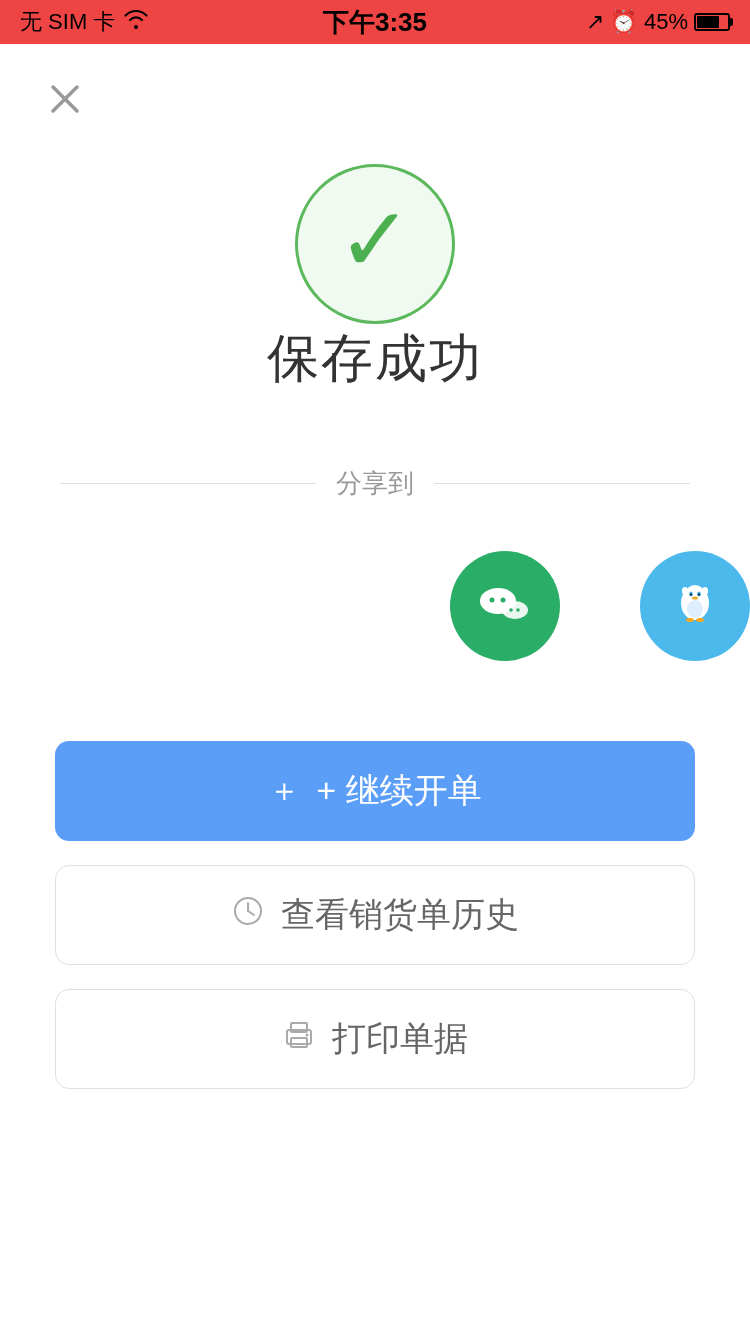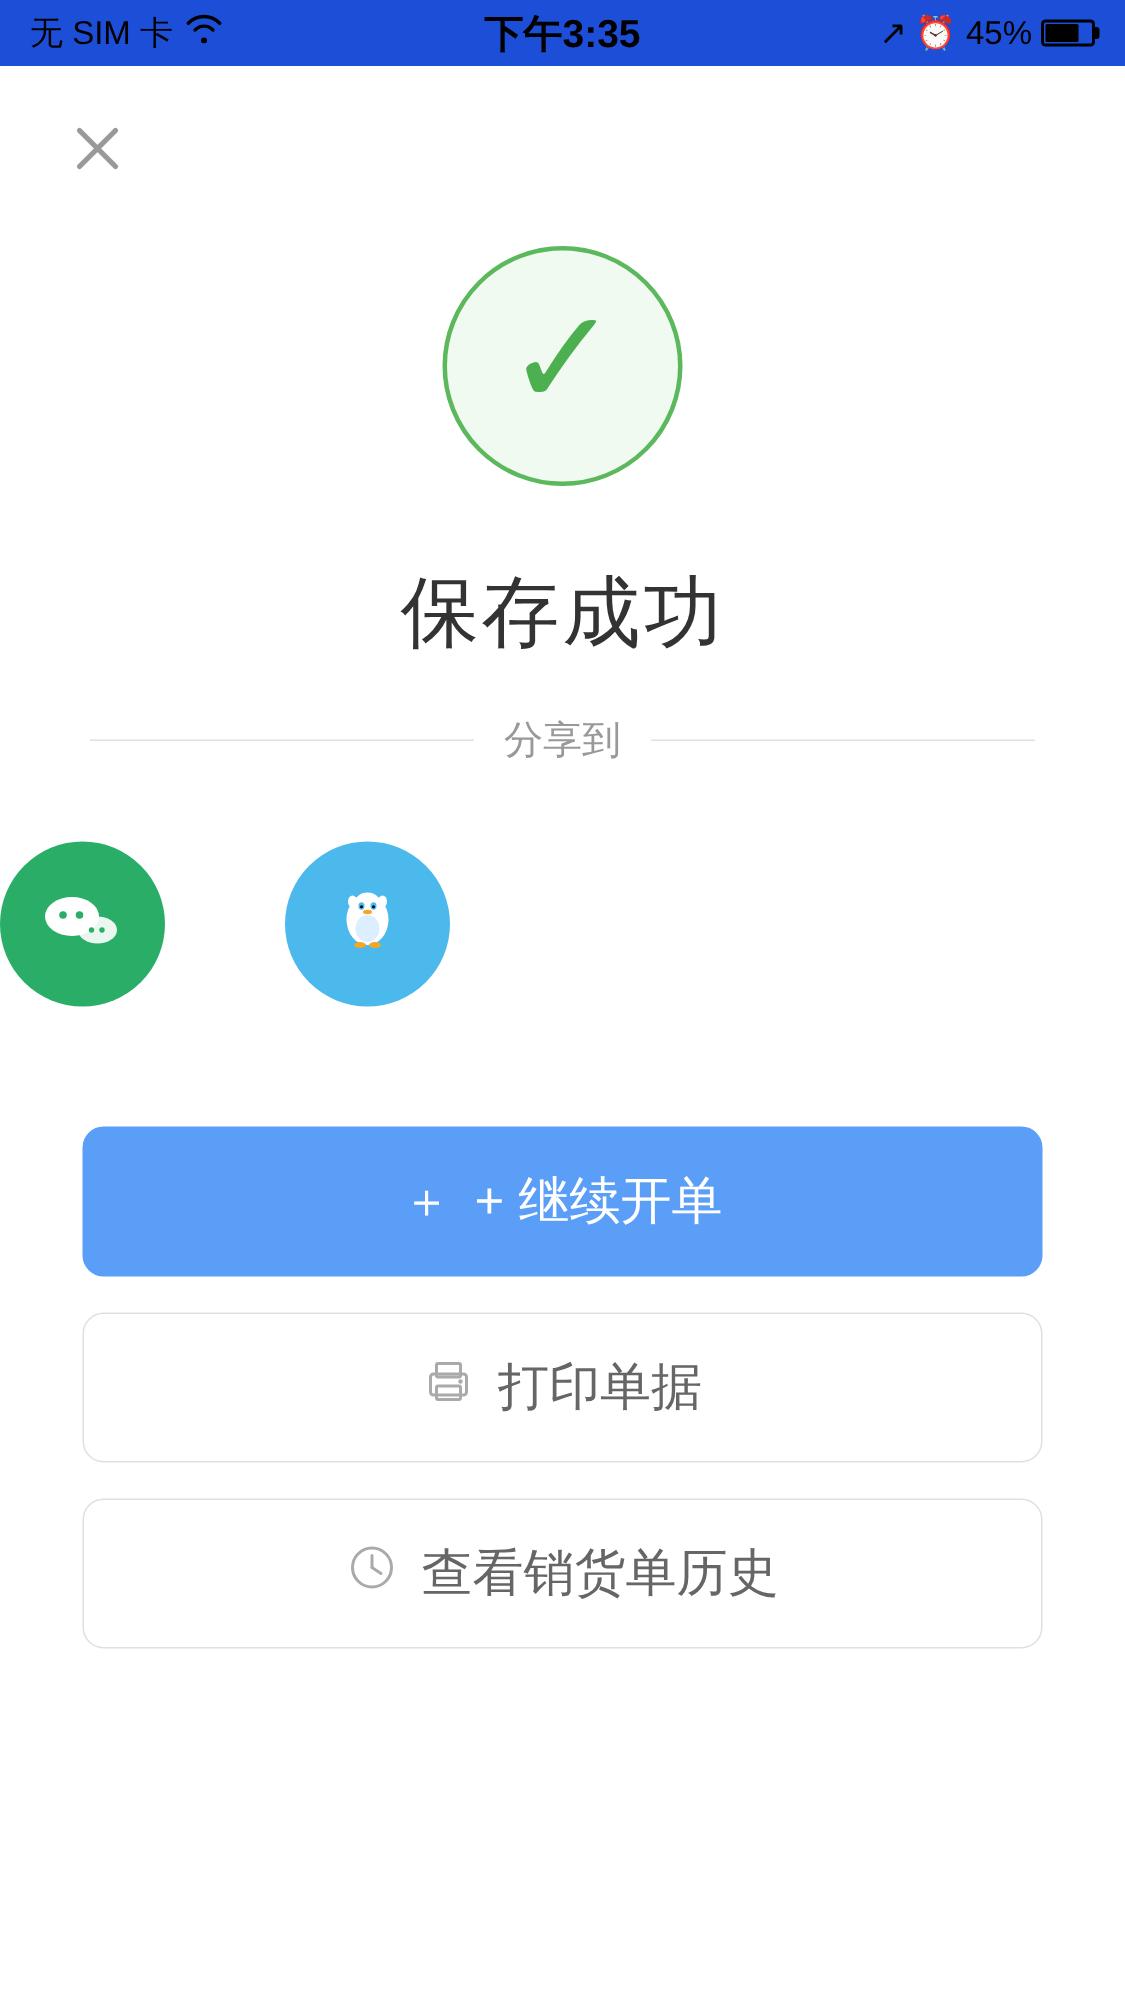--- a/index.html
+++ b/index.html
@@ -10,21 +10,21 @@
       min-height: 1334px;
       background: #f5f5f5;
       font-family: -apple-system, 'PingFang SC', 'Helvetica Neue', sans-serif;
       position: relative;
     }
 
     
     .status-bar {
       width: 100%;
       height: 44px;
-      background: #1d4ed8;
+      background: #ef4444;
       display: flex;
       align-items: center;
       justify-content: space-between;
       padding: 0 20px;
       font-size: 24px;
       color: #000;
     }
     .status-left {
       display: flex;
       align-items: center;
@@ -116,34 +116,33 @@
     }
     .checkmark {
       color: #4caf50;
       font-size: 90px;
       line-height: 1;
       margin-top: -8px;
     }
 
     
     .success-title {
-      margin-top: 50px;
       font-size: 52px;
       font-weight: 400;
       color: #333;
       letter-spacing: 2px;
     }
 
     
     .share-section {
-      margin-top: 32px;
+      margin-top: 72px;
       width: 100%;
       display: flex;
       flex-direction: column;
-      align-items: flex-start;
+      align-items: flex-end;
     }
     .share-divider-row {
       width: 100%;
       display: flex;
       align-items: center;
       padding: 0 60px;
       gap: 20px;
     }
     .divider-line {
       flex: 1;
@@ -315,39 +314,39 @@
         </svg>
       </div>
     </div>
   </div>
 
   <div class="actions-section">
 
     <button class="action-btn btn-primary">
       <span class="btn-icon">＋</span>
       <span>+ 继续开单</span>
+    </button>
+
+    <button class="action-btn btn-secondary">
+      <span class="btn-icon">
+        <svg width="34" height="34" viewBox="0 0 34 34" fill="none">
+          <circle cx="17" cy="17" r="13" stroke="#aaa" stroke-width="2" fill="none"></circle>
+          <line x1="17" y1="9" x2="17" y2="17" stroke="#aaa" stroke-width="2" stroke-linecap="round"></line>
+          <line x1="17" y1="17" x2="23" y2="21" stroke="#aaa" stroke-width="2" stroke-linecap="round"></line>
+        </svg>
+      </span>
+      <span>查看销货单历史</span>
     </button>
 
     <button class="action-btn btn-secondary">
       <span class="btn-icon">
         <svg width="34" height="34" viewBox="0 0 34 34" fill="none">
           <rect x="5" y="12" width="24" height="14" rx="2" stroke="#aaa" stroke-width="2" fill="none"></rect>
           <rect x="9" y="5" width="16" height="9" rx="1" stroke="#aaa" stroke-width="2" fill="none"></rect>
           <rect x="9" y="20" width="16" height="9" rx="1" stroke="#aaa" stroke-width="2" fill="none"></rect>
           <circle cx="25" cy="17" r="1.5" fill="#aaa"></circle>
         </svg>
       </span>
       <span>打印单据</span>
     </button>
-
-    <button class="action-btn btn-secondary">
-      <span class="btn-icon">
-        <svg width="34" height="34" viewBox="0 0 34 34" fill="none">
-          <circle cx="17" cy="17" r="13" stroke="#aaa" stroke-width="2" fill="none"></circle>
-          <line x1="17" y1="9" x2="17" y2="17" stroke="#aaa" stroke-width="2" stroke-linecap="round"></line>
-          <line x1="17" y1="17" x2="23" y2="21" stroke="#aaa" stroke-width="2" stroke-linecap="round"></line>
-        </svg>
-      </span>
-      <span>查看销货单历史</span>
-    </button>
   </div>
 
 </div>
 
 </body></html>

